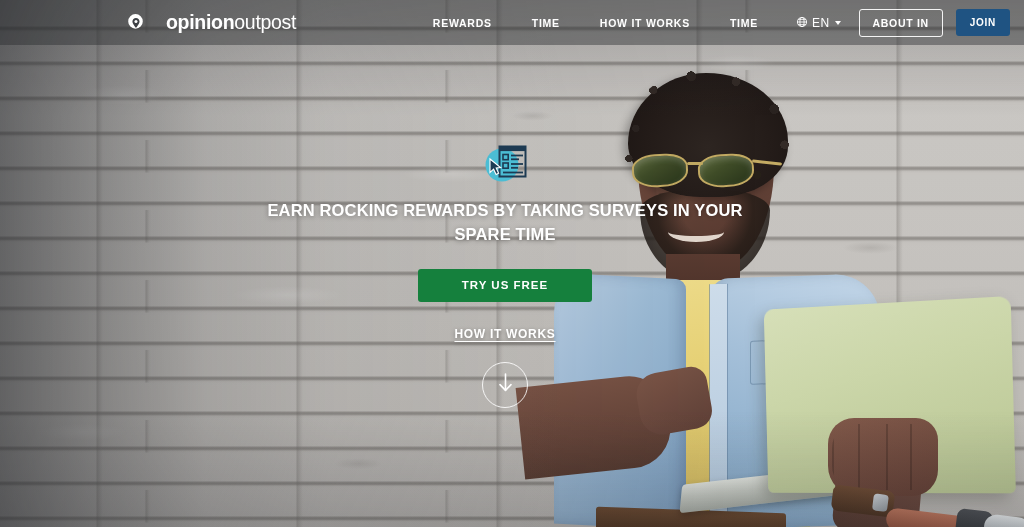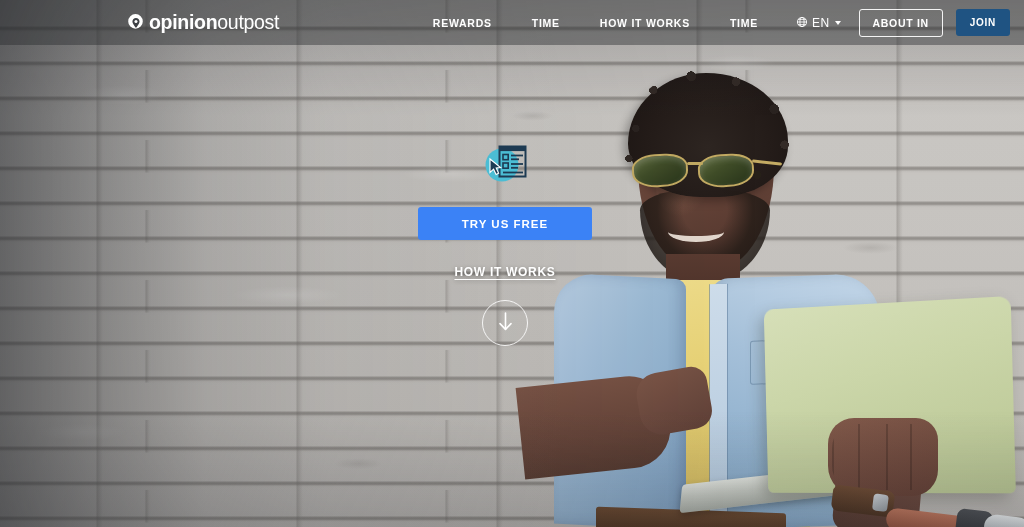--- a/index.html
+++ b/index.html
@@ -225,21 +225,21 @@
     background:linear-gradient(180deg,#4d5055,#2c2f33); border-radius:8px; transform:rotate(7deg); }
   .bar-metal { left:424px; top:476px; width:46px; height:24px;
     background:linear-gradient(180deg,#e4e8ea,#9ba2a8); border-radius:12px; transform:rotate(7deg); }
 
   
   header {
     position:absolute; top:0; left:0; right:0; height:45px;
     background:rgba(38,40,44,0.42);
     display:flex; align-items:center; z-index:30;
   }
-  .logo { display:flex; align-items:center; gap:4px; margin-left:126px; cursor:pointer; }
+  .logo { display:flex; align-items:center; gap:21px; margin-left:126px; cursor:pointer; }
   .logo-mark { width:19px; height:19px; position:relative; }
   .logo-text { font-size:19.5px; color:#fff; letter-spacing:-0.3px; line-height:1; white-space:nowrap; }
   .logo-text .b { font-weight:700; }
   .logo-text .r { font-weight:400; }
 
   nav { margin-left:auto; display:flex; align-items:center; gap:4px; padding-right:14px; }
   .nav-link {
     color:#fff; font-size:10.5px; font-weight:700; letter-spacing:0.75px;
     text-decoration:none; padding:0 18px; cursor:pointer; white-space:nowrap;
   }
@@ -385,22 +385,23 @@
       <line x1="30" y1="14.5" x2="42" y2="14.5" stroke="#1d3a52" stroke-width="1.8"></line>
       <line x1="30" y1="18.3" x2="38" y2="18.3" stroke="#1d3a52" stroke-width="1.8"></line>
       <line x1="30" y1="23" x2="42" y2="23" stroke="#1d3a52" stroke-width="1.8"></line>
       <line x1="30" y1="26.8" x2="37" y2="26.8" stroke="#1d3a52" stroke-width="1.8"></line>
       <line x1="22" y1="31.5" x2="42" y2="31.5" stroke="#1d3a52" stroke-width="1.8"></line>
       <path d="M9 18 L9 31.5 L12.6 28.2 L15.1 33.6 L17.6 32.2 L15.2 27 L19.6 26.6 Z" fill="#1d3a52" stroke="#ffffff" stroke-width="1.1"></path>
     </svg>
   </div>
 
 
-
-  <button class="btn-try" style="background: #3b82f6;">TRY US FREE</button>
+  <div class="sub">EARN ROCKING REWARDS BY TAKING SURVEYS IN YOUR SPARE TIME</div>
+
+  <button class="btn-try" style="background: #15803d;">TRY US FREE</button>
 
   <a class="how-link" href="#">HOW IT WORKS</a>
 
   <div class="scroll-btn">
     <span>
       <svg width="17" height="21" viewBox="0 0 17 21" fill="none" stroke="#fff" stroke-width="1.6" stroke-linecap="round" stroke-linejoin="round">
         <line x1="8.5" y1="2" x2="8.5" y2="18"></line>
         <polyline points="3,12.6 8.5,18.4 14,12.6"></polyline>
       </svg>
     </span>

